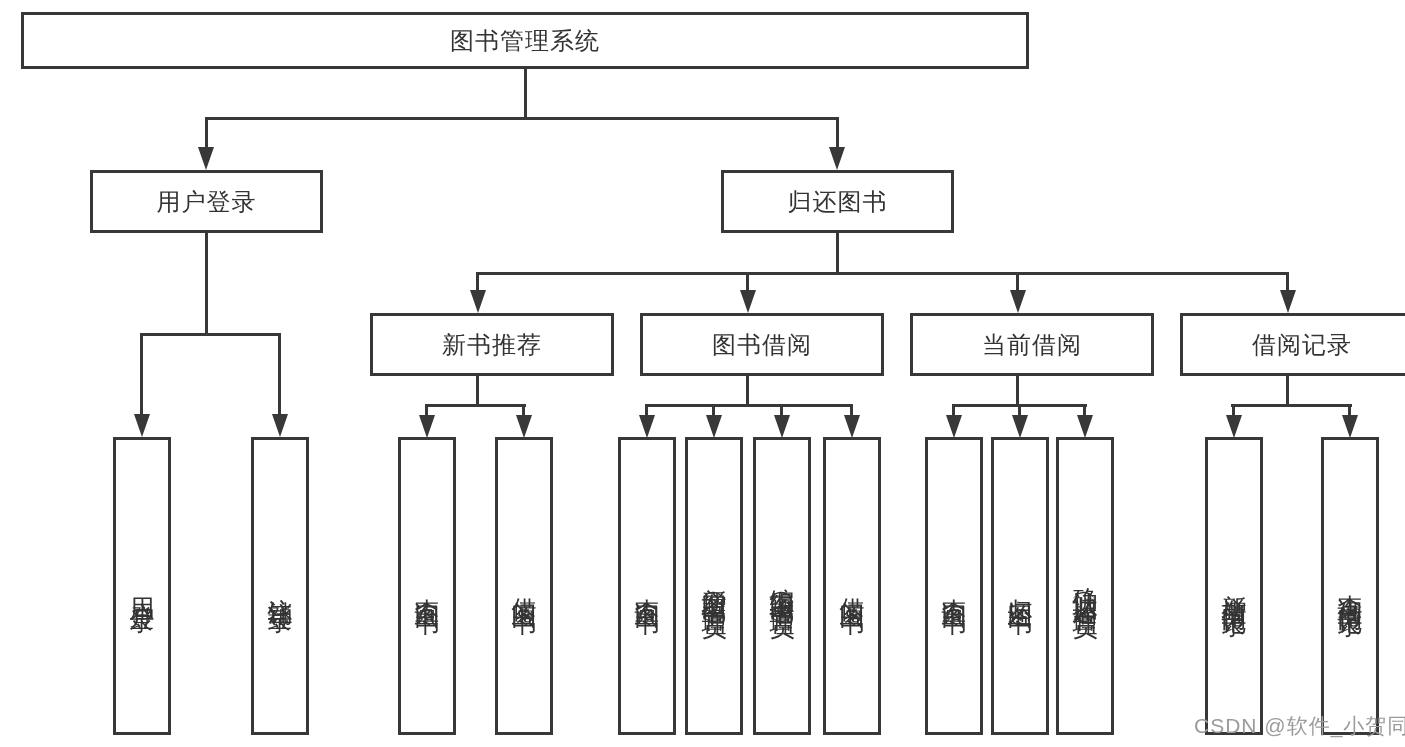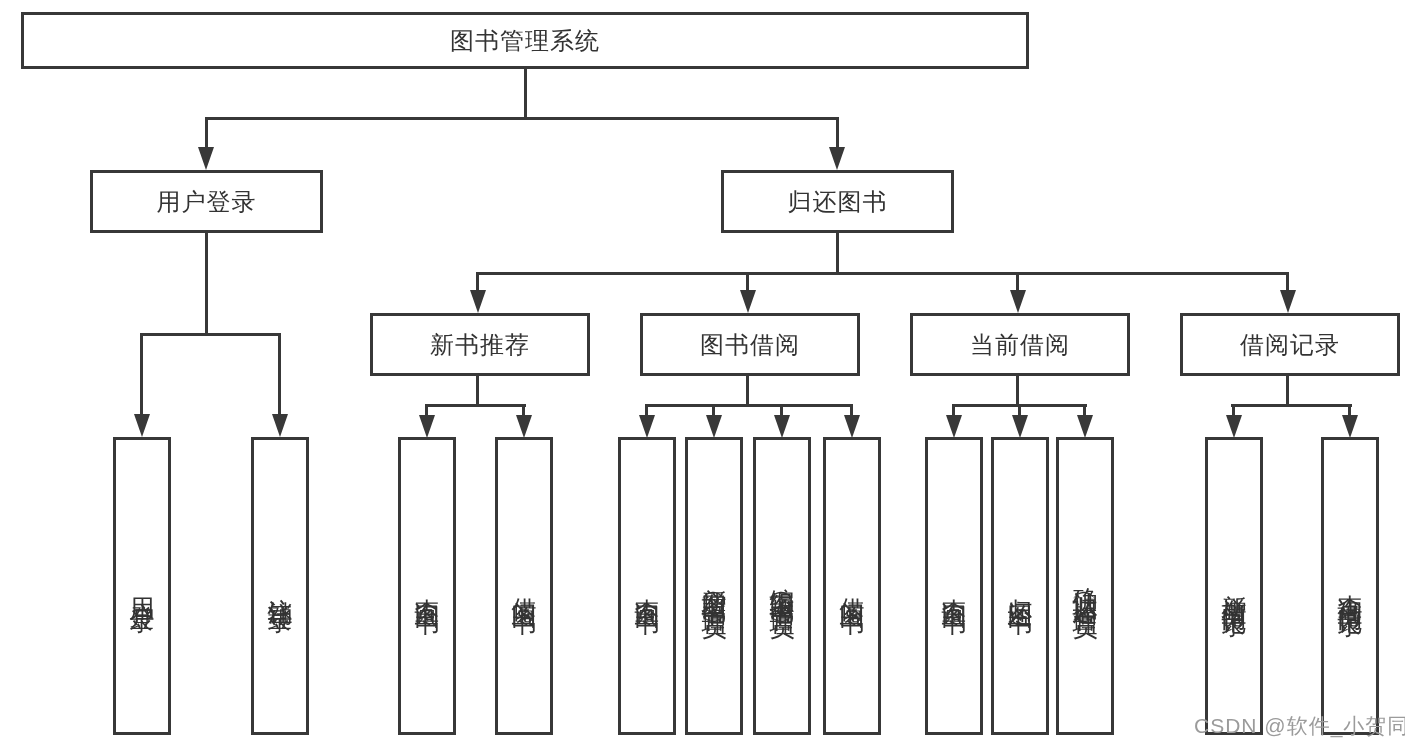--- a/index.html
+++ b/index.html
@@ -15,21 +15,21 @@
     color:var(--text);overflow:hidden;margin-left:8px;
   }
   
   .box{
     position:absolute;box-sizing:border-box;border:3px solid var(--line);
     background:#fff;display:flex;align-items:center;justify-content:center;
   }
   .box.h .lbl{font-size:24px;letter-spacing:1px;white-space:nowrap;}
   .root{left:13px;top:12px;width:1008px;height:57px;}
   .lv2{top:170px;width:233px;height:63px;}
-  .lv3{top:313px;width:220px;height:63px;}
+  .lv3{top:313px;width:244px;height:63px;}
   .box.v{top:437px;width:58px;height:298px;border-width:3px;}
   .box.v .vlbl{
     writing-mode:vertical-rl;text-orientation:mixed;
     font-size:25px;letter-spacing:4px;line-height:1;white-space:nowrap;
   }
   
   .ln{position:absolute;background:var(--line);}
   .ar{
     position:absolute;width:0;height:0;
     border-left:8px solid transparent;border-right:8px solid transparent;

